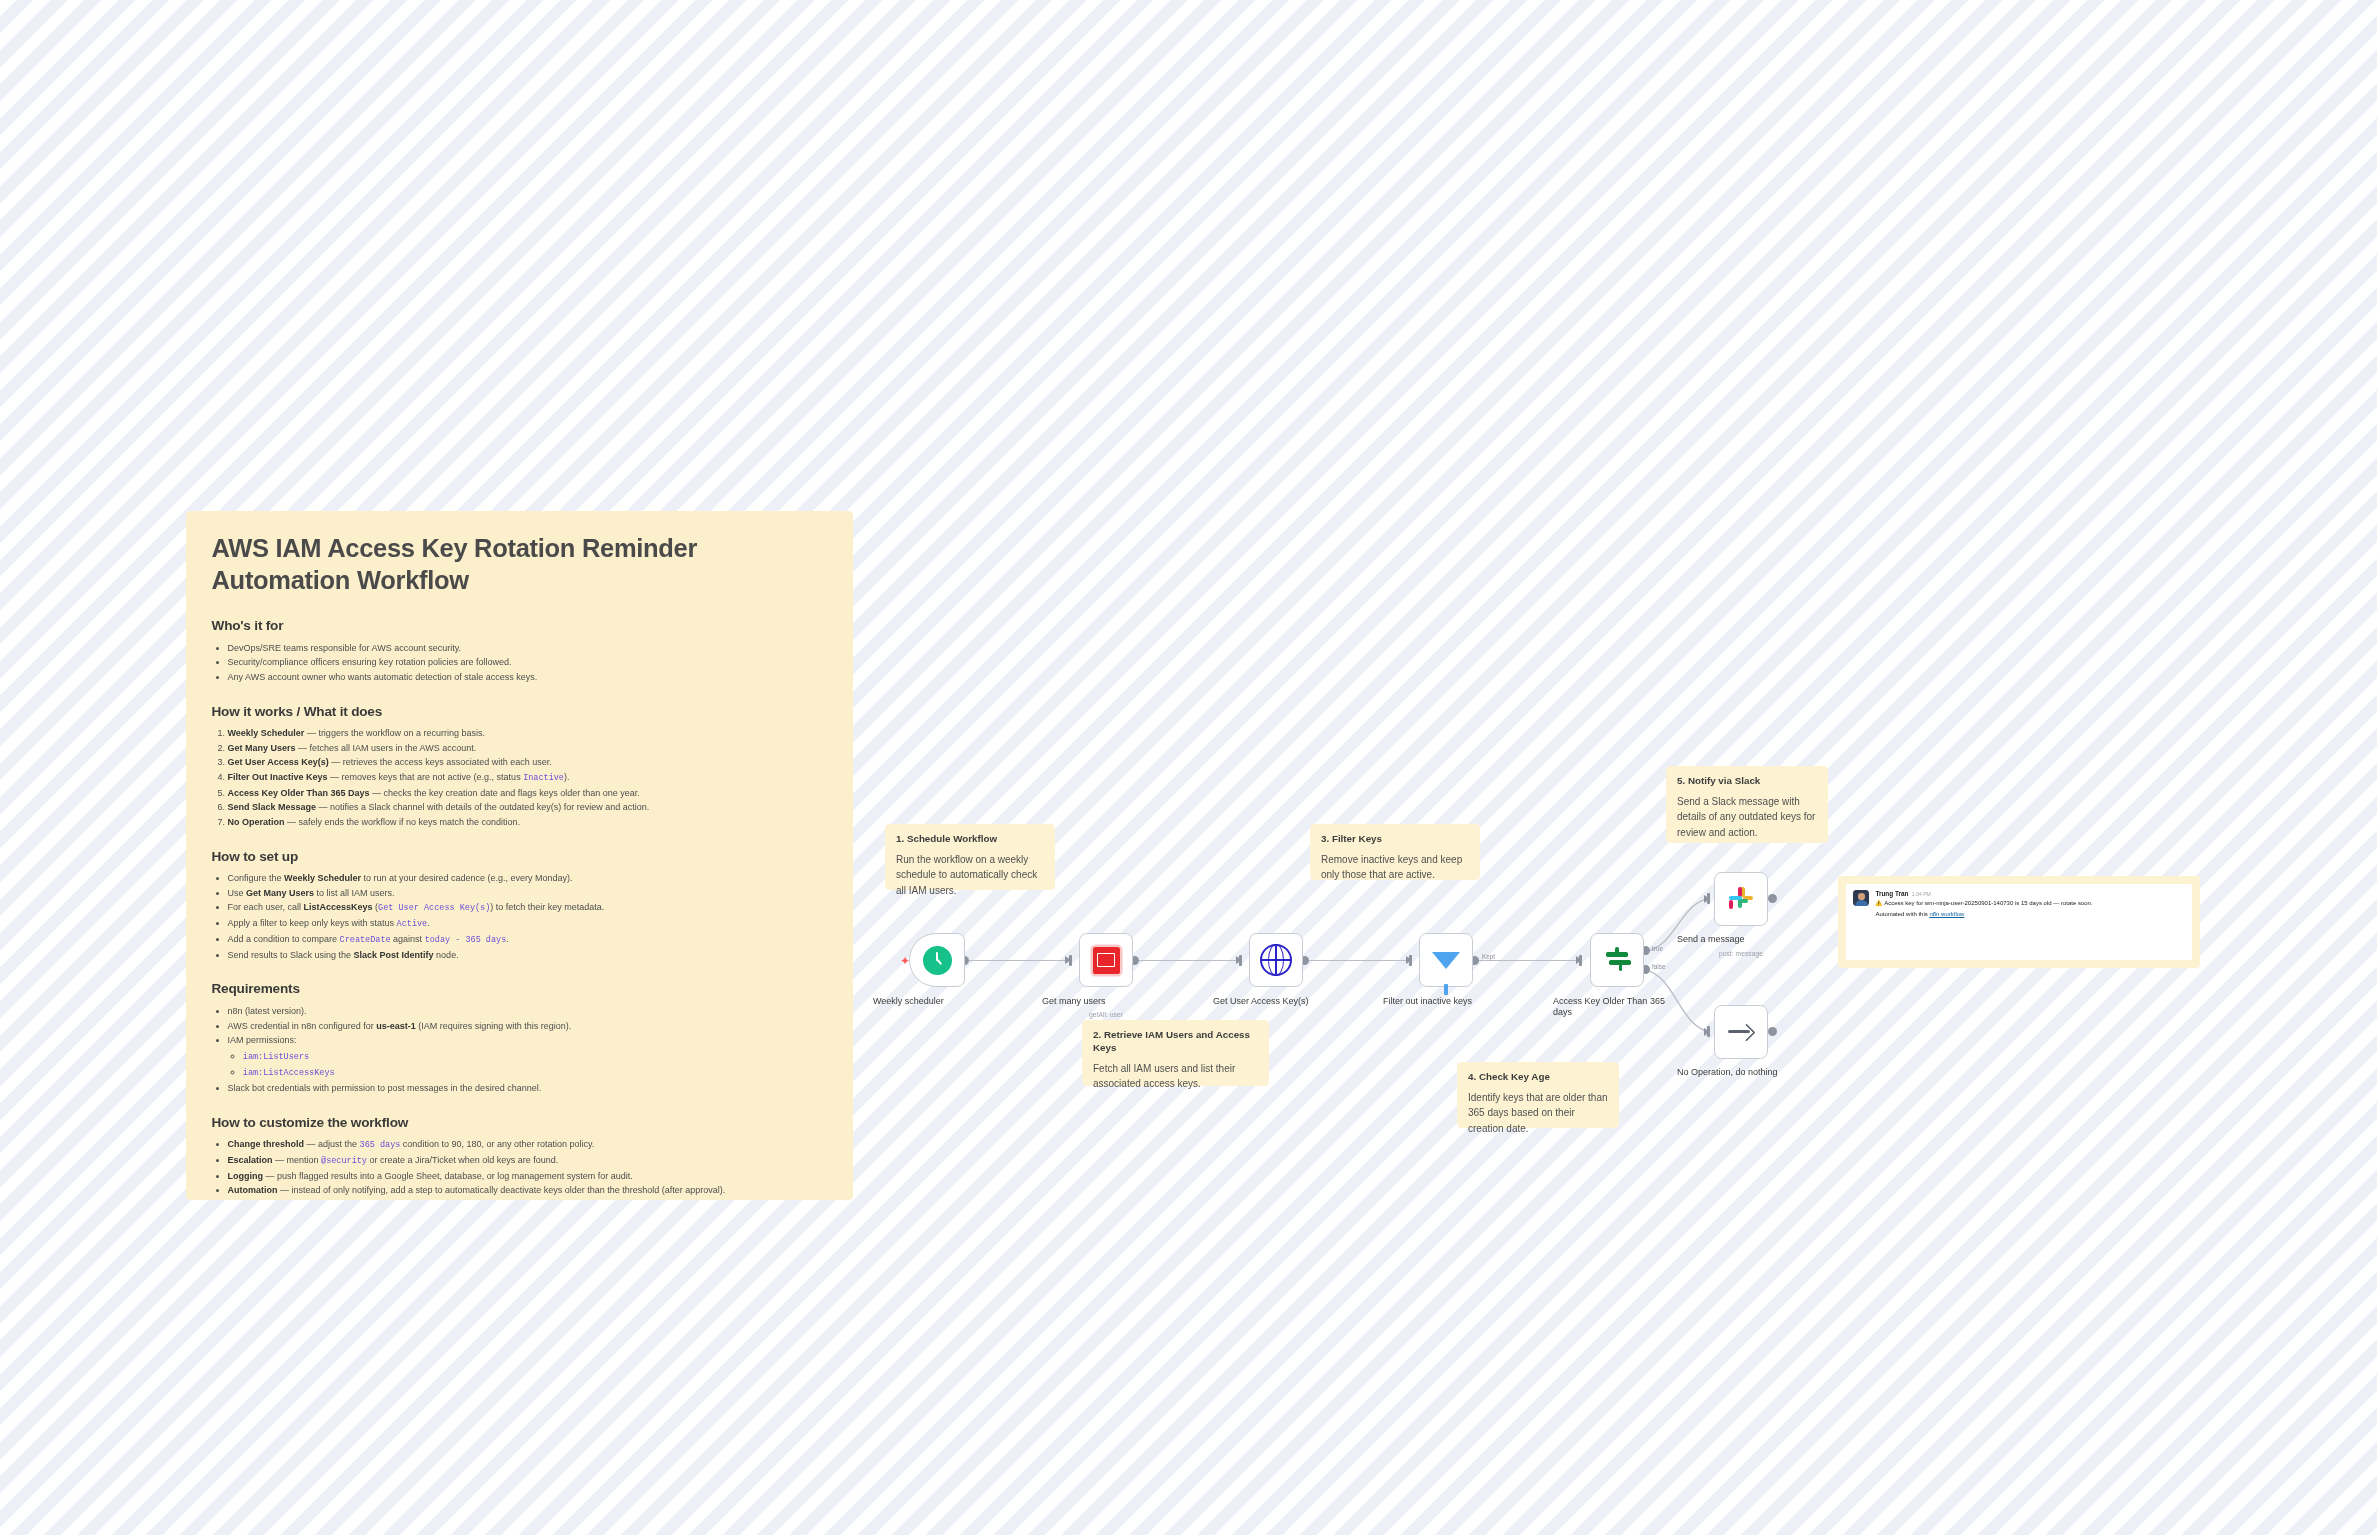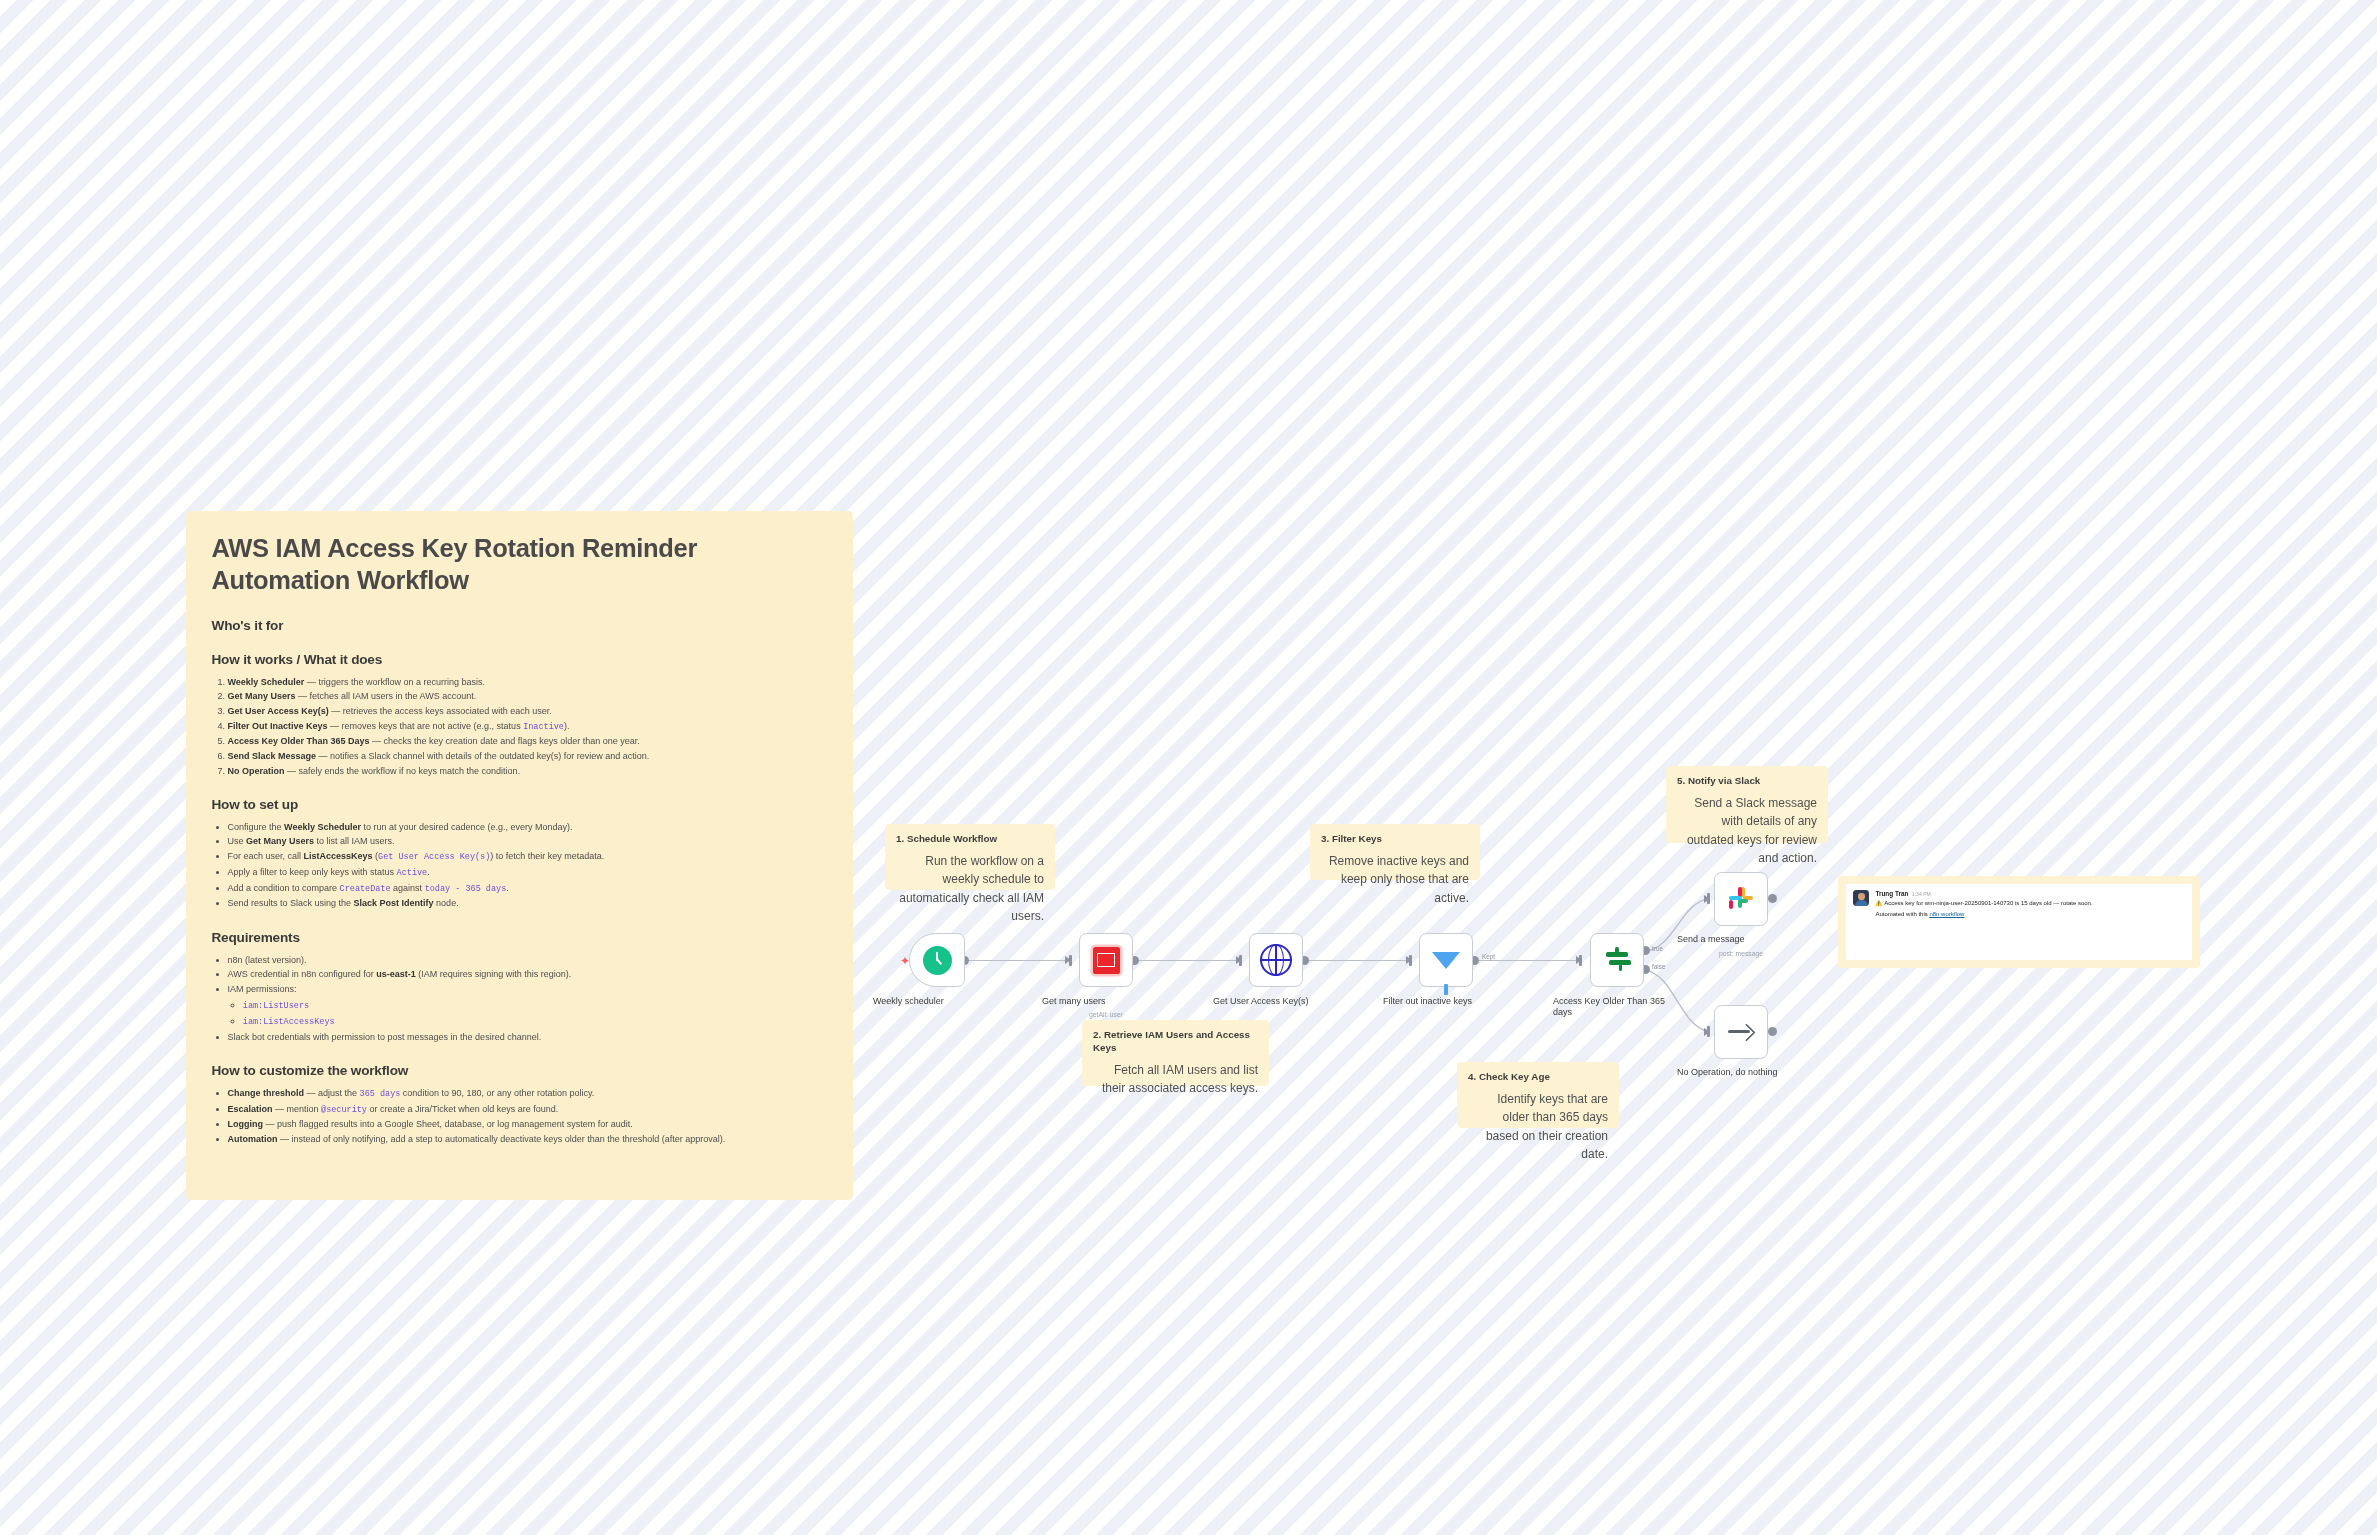--- a/index.html
+++ b/index.html
@@ -59,21 +59,21 @@
   .doc ul ul{list-style:circle;}
 
   .note{
     padding:9.4px 11px 10.2px 11px;
   }
   .note .n-title{
     font-size:9.8px;font-weight:700;color:#3c3c3c;margin-bottom:6px;
     line-height:1.3;
   }
   .note .n-body{
-    font-size:12px;line-height:1.52;color:#4f4f4f;text-align:right;
+    font-size:10px;line-height:1.52;color:#4f4f4f;
   }
 
   
   .node{
     position:absolute;
     width:54px;height:54px;
     background:#ffffff;
     border:1.2px solid #c8ccd4;
     border-radius:7.7px;
     box-sizing:border-box;
@@ -217,20 +217,25 @@
 </head>
 <body>
 
 <div id="canvas"></div>
 <div class="layer">
 
   <div class="sticky doc" id="doc-note" style="left:186px;top:511px;width:667px;height:689px;">
     <h1>AWS IAM Access Key Rotation Reminder Automation Workflow</h1>
     <div id="doc-sections">
         <h2 class="first">Who's it for</h2>
+        <ul>
+          <li>DevOps/SRE teams responsible for AWS account security.</li>
+          <li>Security/compliance officers ensuring key rotation policies are followed.</li>
+          <li>Any AWS account owner who wants automatic detection of stale access keys.</li>
+        </ul>
         <h2>How it works / What it does</h2>
         <ol>
           <li><b>Weekly Scheduler</b> — triggers the workflow on a recurring basis.</li>
           <li><b>Get Many Users</b> — fetches all IAM users in the AWS account.</li>
           <li><b>Get User Access Key(s)</b> — retrieves the access keys associated with each user.</li>
           <li><b>Filter Out Inactive Keys</b> — removes keys that are not active (e.g., status <code>Inactive</code>).</li>
           <li><b>Access Key Older Than 365 Days</b> — checks the key creation date and flags keys older than one year.</li>
           <li><b>Send Slack Message</b> — notifies a Slack channel with details of the outdated key(s) for review and action.</li>
           <li><b>No Operation</b> — safely ends the workflow if no keys match the condition.</li>
         </ol>

